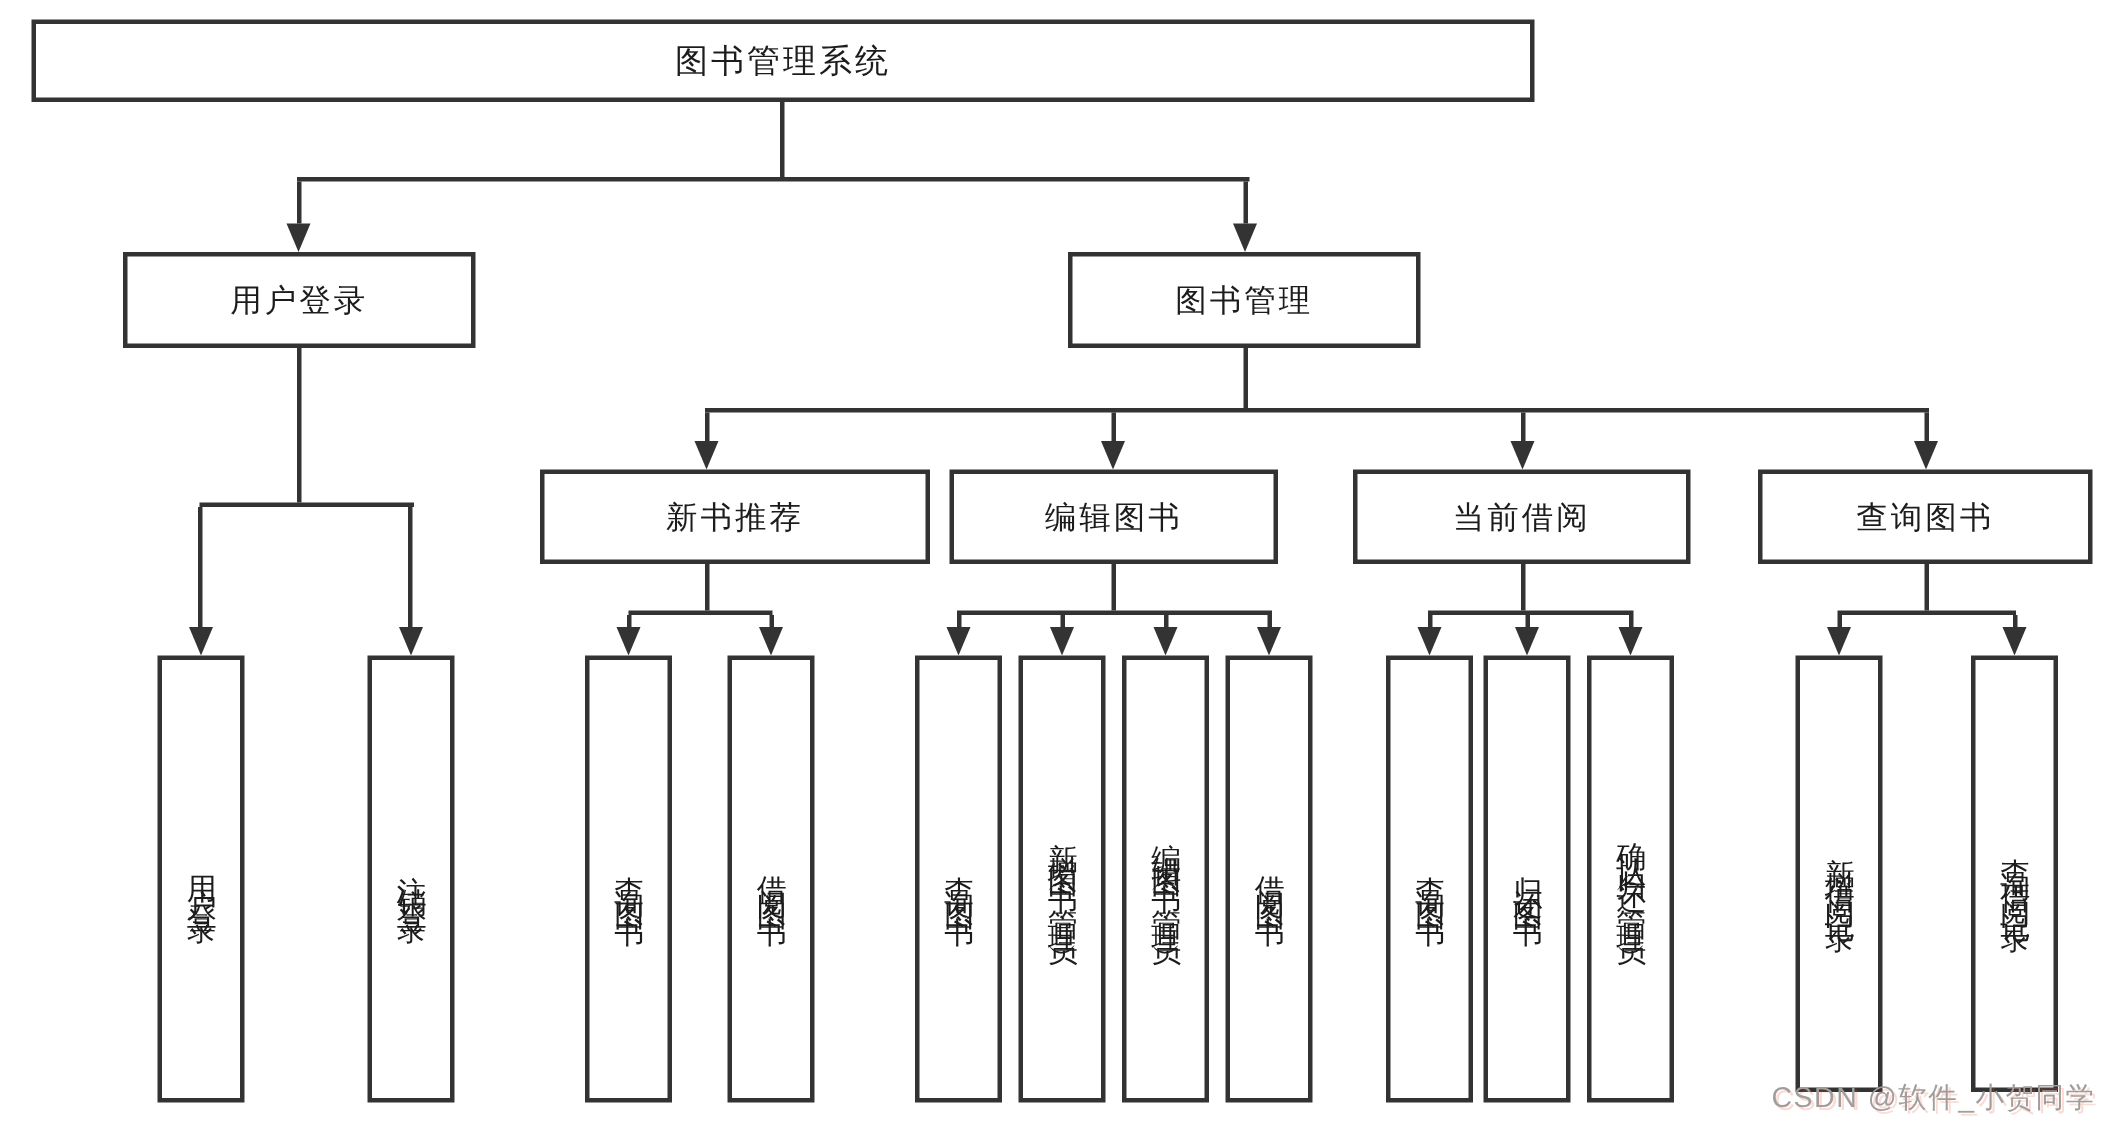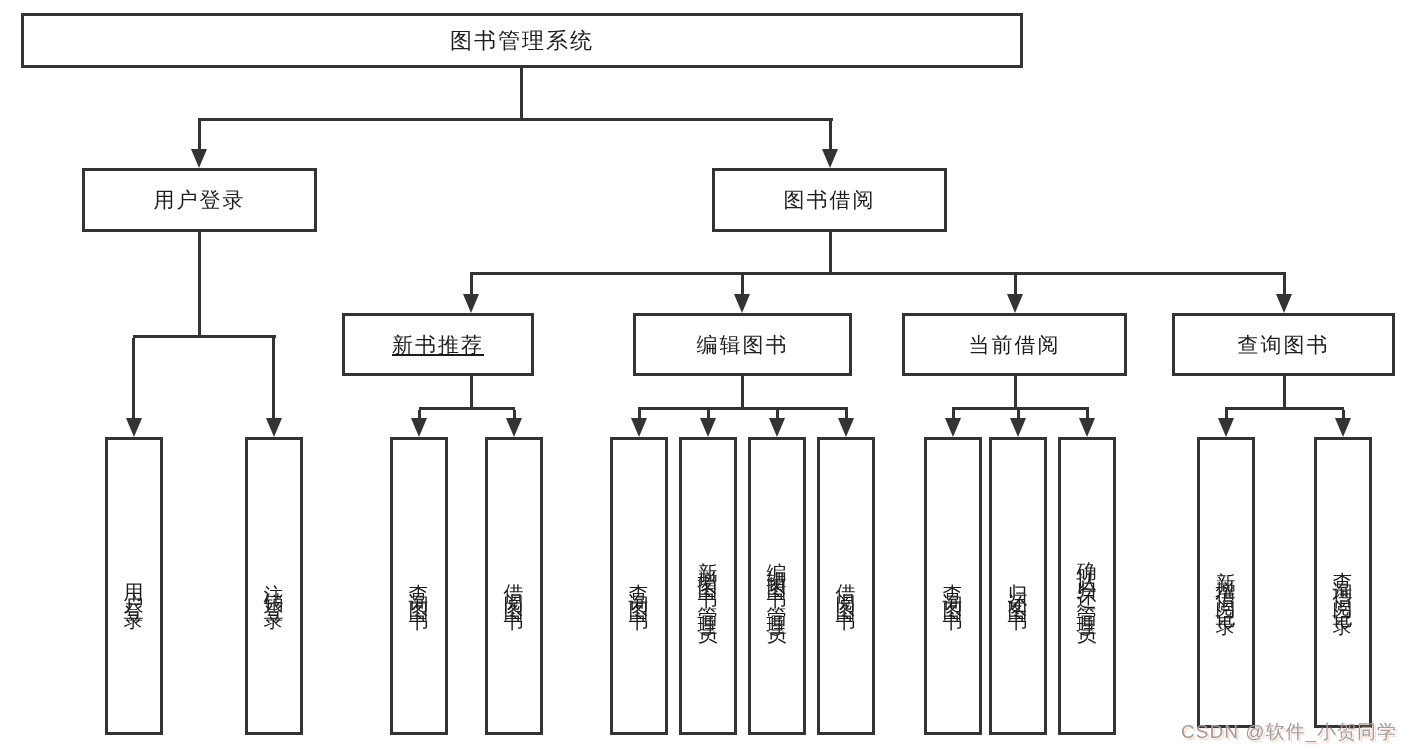--- a/index.html
+++ b/index.html
@@ -10,21 +10,21 @@
   
   .box{
     position:absolute;box-sizing:border-box;border:3px solid #333333;background:#ffffff;
     display:flex;align-items:center;justify-content:center;text-align:center;
   }
   .box.h{font-size:21px;letter-spacing:2px;white-space:nowrap;text-align:center;}
   .box.v{font-size:20px;writing-mode:vertical-rl;letter-spacing:9px;line-height:1.1;}
   #n-root{left:21px;top:13px;width:1002px;height:55px;font-size:22px;}
   #n-user-login{left:82px;top:168px;width:235px;height:64px;}
   #n-book-mgmt{left:712px;top:168px;width:235px;height:64px;}
-  #n-nbr{left:342px;top:313px;width:192px;height:63px;text-decoration:underline;}
+  #n-nbr{left:360px;top:313px;width:260px;height:63px;}
   #n-bb{left:633px;top:313px;width:219px;height:63px;}
   #n-cb{left:902px;top:313px;width:225px;height:63px;}
   #n-br{left:1172px;top:313px;width:223px;height:63px;}
   .leaf{top:437px;width:58px;height:298px;}
   #l1{left:105px;} #l2{left:245px;} #l3{left:390px;} #l4{left:485px;}
   #l5{left:610px;} #l6{left:679px;} #l7{left:748px;} #l8{left:817px;}
   #l9{left:924px;} #l10{left:989px;} #l11{left:1058px;}
   #l12{left:1197px;height:291px;} #l13{left:1314px;height:291px;}
   
   .ln{position:absolute;background:#333333;}
@@ -97,21 +97,21 @@
 
   <div class="ln" style="left:1283px;top:376px;width:3px;height:31px;"></div>
   <div class="ln" style="left:1225px;top:407px;width:119px;height:3px;"></div>
   <div class="ln" style="left:1225px;top:410px;width:3px;height:8px;"></div>
   <div class="ln" style="left:1342px;top:410px;width:3px;height:8px;"></div>
   <div class="ar" style="left:1218px;top:418px;"></div>
   <div class="ar" style="left:1335px;top:418px;"></div>
 
   <div class="box h" id="n-root">图书管理系统</div>
   <div class="box h" id="n-user-login">用户登录</div>
-  <div class="box h" id="n-book-mgmt">图书借阅</div>
+  <div class="box h" id="n-book-mgmt">图书管理</div>
 
   <div class="box h" id="n-nbr">新书推荐</div>
   <div class="box h" id="n-bb">编辑图书</div>
   <div class="box h" id="n-cb">当前借阅</div>
   <div class="box h" id="n-br">查询图书</div>
 
   <div class="box v leaf" id="l1">用户登录</div>
   <div class="box v leaf" id="l2">注销登录</div>
   <div class="box v leaf" id="l3">查询图书</div>
   <div class="box v leaf" id="l4">借阅图书</div>

